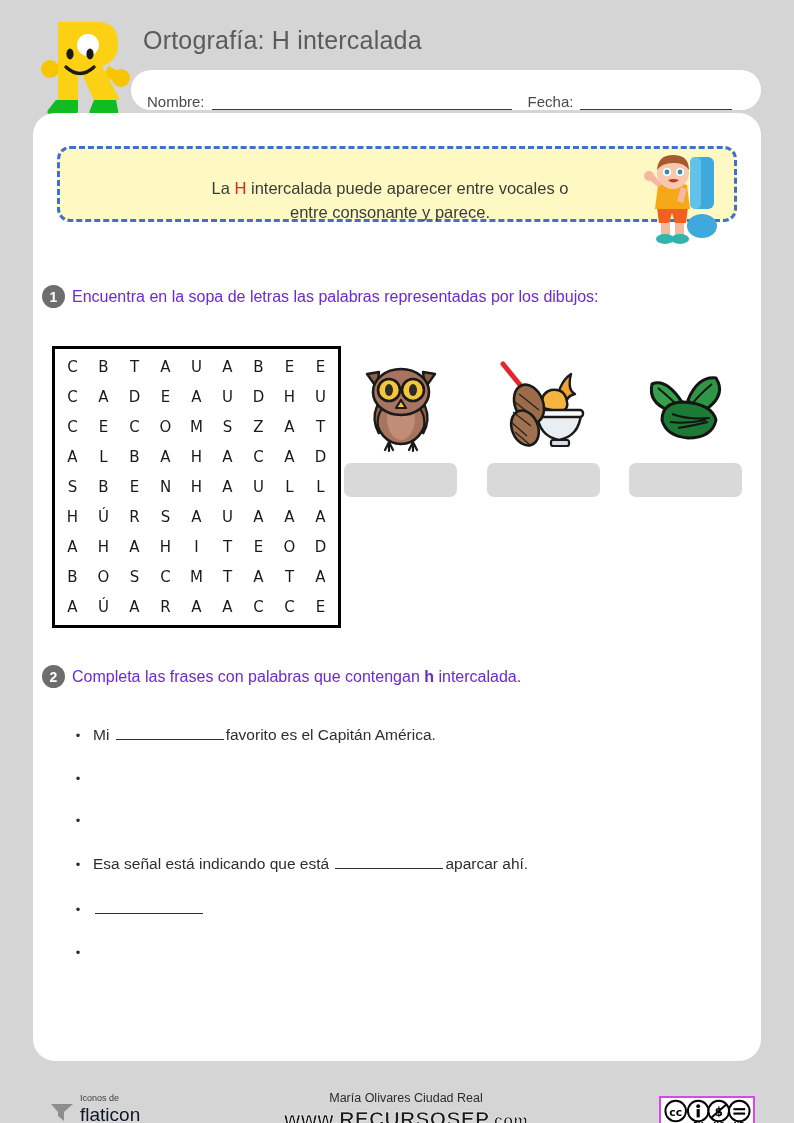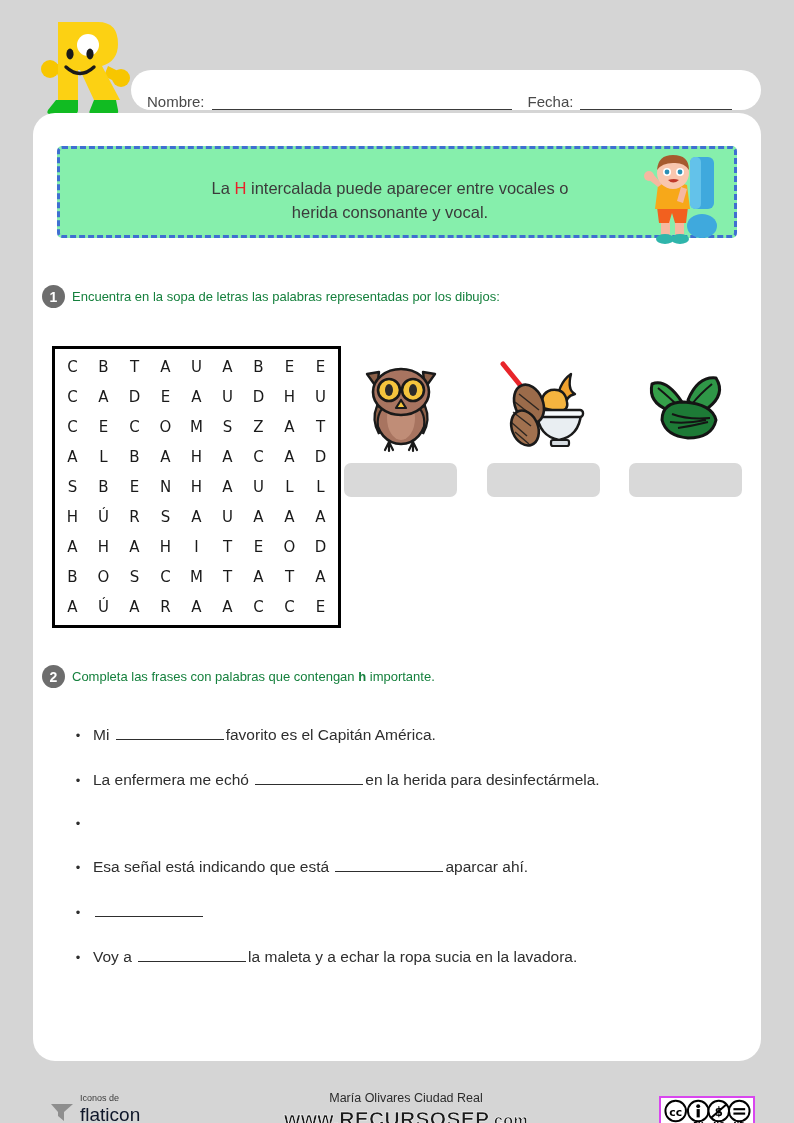--- a/index.html
+++ b/index.html
@@ -73,24 +73,24 @@
     background: #ffffff;
     border-radius: 22px;
   }
 
   
   .infobox {
     position: absolute;
     left: 24px;
     top: 33px;
     width: 680px;
-    height: 92px;
-    background: #86efac;
+    height: 76px;
+    background: #fef9c3;
     border: 3px dashed #3f6fd1;
-    border-radius: 5px;
+    border-radius: 13px;
     box-sizing: border-box;
   }
   .infobox-text {
     position: absolute;
     left: 60px;
     top: 27px;
     width: 540px;
     text-align: center;
     font-size: 16.5px;
     color: #3b3b3b;
@@ -119,22 +119,22 @@
     background: #6d6d6d;
     color: #ffffff;
     font-size: 14px;
     font-weight: bold;
     display: flex;
     align-items: center;
     justify-content: center;
     flex: 0 0 auto;
   }
   .ex-text {
-    font-size: 13px;
-    color: #15803d;
+    font-size: 16px;
+    color: #6d28d9;
     white-space: nowrap;
   }
   .ex-text b { font-weight: bold; }
 
   
   .wordsearch {
     position: absolute;
     left: 19px;
     top: 233px;
     border: 3px solid #000000;
@@ -303,38 +303,39 @@
 
       <path d="M30 86 L52 86 L52 96 Q52 100 48 100 L24 100 Q20 100 22 96 Z" fill="#11bb22"></path>
       <path d="M68 86 L90 86 L92 96 Q93 100 89 100 L66 100 Q62 100 64 96 Z" fill="#11bb22"></path>
 
       <ellipse cx="44" cy="40" rx="3.6" ry="5.4" fill="#1a1a1a"></ellipse>
       <ellipse cx="64" cy="40" rx="3.6" ry="5.4" fill="#1a1a1a"></ellipse>
       <path d="M40 53 Q54 66 68 53" stroke="#1a1a1a" stroke-width="3.4" fill="none" stroke-linecap="round"></path>
     </svg>
   </div>
 
+  <div class="page-title">Ortografía: H intercalada</div>
 
   <div class="namebar">
     <span style="width:16px"></span>
     <span class="lbl">Nombre:</span>
     <span class="rule long"></span>
     <span style="width:12px"></span>
     <span class="lbl">Fecha:</span>
     <span class="rule short"></span>
   </div>
 
 </div>
 
 <div class="card">
 
   <div class="infobox">
     <div class="infobox-text">
       <span>La </span><span class="hred">H</span><span> intercalada puede aparecer entre vocales o</span><br>
-      <span>herida consonante y vocal.</span>
+      <span>entre consonante y parece.</span>
     </div>
     <div class="boy-wrap">
       <svg viewBox="0 0 96 96" width="96" height="96">
 
         <rect x="56" y="6" width="24" height="52" rx="6" fill="#3fa9dd"></rect>
         <rect x="56" y="6" width="11" height="52" rx="5" fill="#63c2ea"></rect>
         <ellipse cx="68" cy="75" rx="15" ry="12" fill="#3fa9dd"></ellipse>
 
         <rect x="27" y="68" width="9" height="18" fill="#f6b8a0"></rect>
         <rect x="41" y="68" width="9" height="18" fill="#f6b8a0"></rect>
@@ -521,46 +522,44 @@
           <path d="M34 56 Q50 62 72 60 M40 70 Q54 68 70 64 M32 64 Q48 66 68 62" stroke="#141414" stroke-width="2" fill="none"></path>
         </svg>
       </div>
       <div class="answer-box"></div>
     </div>
 
   </div>
 
   <div class="ex-head" style="left:9px; top:552px;">
     <div class="num-badge">2</div>
-    <div class="ex-text"><span>Completa las frases con palabras que contengan </span><b>h</b><span> importante.</span></div>
+    <div class="ex-text"><span>Completa las frases con palabras que contengan </span><b>h</b><span> intercalada.</span></div>
   </div>
 
   <div class="sentences">
       <div class="sentence">
         <div class="bullet">•</div>
         <div class="sen-body"><span>Mi </span><span class="blank"></span><span>favorito es el Capitán América.</span></div>
       </div>
       <div class="sentence">
         <div class="bullet">•</div>
-        <div class="sen-body"><span>La enfermera me echó </span><span class="blank"></span><span>en la herida para desinfectármela.</span></div>
       </div>
       <div class="sentence">
         <div class="bullet">•</div>
       </div>
       <div class="sentence">
         <div class="bullet">•</div>
         <div class="sen-body"><span>Esa señal está indicando que está </span><span class="blank"></span><span>aparcar ahí.</span></div>
       </div>
       <div class="sentence">
         <div class="bullet">•</div>
         <div class="sen-body"><span></span><span class="blank"></span></div>
       </div>
       <div class="sentence">
         <div class="bullet">•</div>
-        <div class="sen-body"><span>Voy a </span><span class="blank"></span><span>la maleta y a echar la ropa sucia en la lavadora.</span></div>
       </div>
     </div>
 
 </div>
 
 <div class="footer">
 
   <div class="flaticon">
     <div class="flaticon-mark">
       <svg viewBox="0 0 26 26" width="26" height="26">

